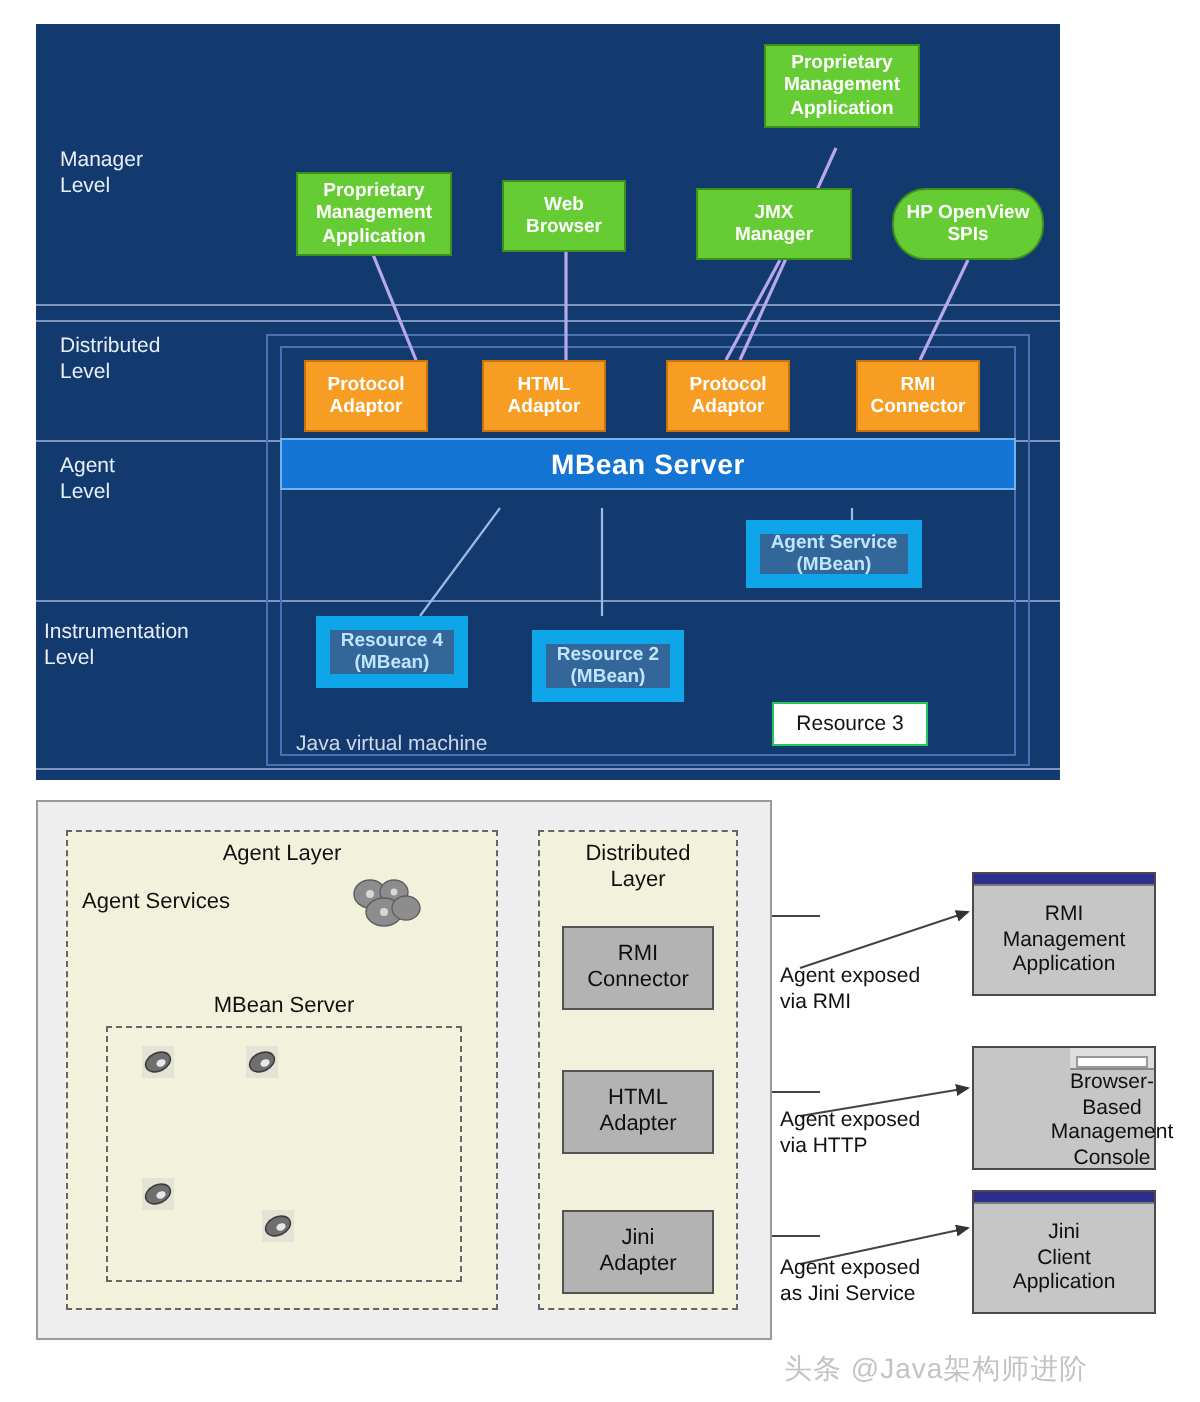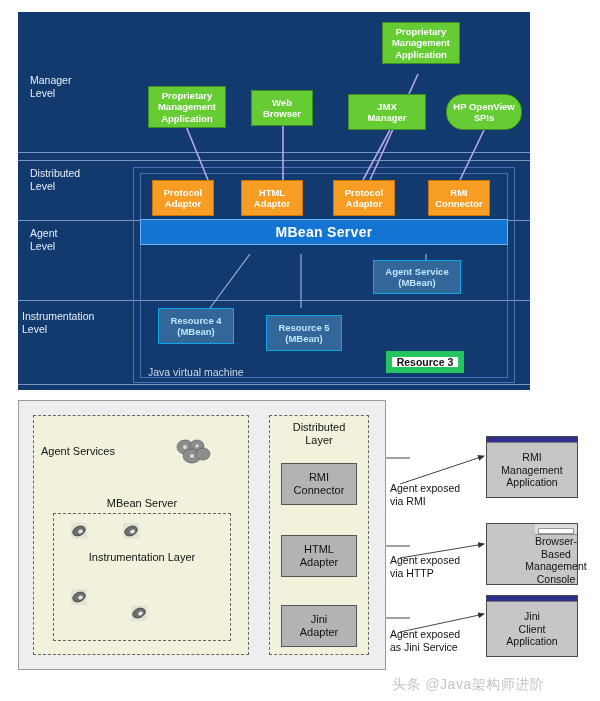--- a/index.html
+++ b/index.html
@@ -80,36 +80,36 @@
     border: 1px solid #72b2ee;
     color: #ffffff;
     font-size: 14px;
     font-weight: bold;
     display: flex; align-items: center; justify-content: center;
     letter-spacing: .3px;
   }
   .lbox {
     position: absolute;
     background: #336699;
-    border: 1px solid #0ea5e9;
+    border: 7px solid #0ea5e9;
     color: #bfe4ff;
     font-size: 9.5px;
     font-weight: bold;
     line-height: 11.5px;
     text-align: center;
     display: flex; align-items: center; justify-content: center;
     white-space: pre-line;
   }
   #resource3 {
     position: absolute;
     background: #ffffff;
-    border: 6px solid #22c55e;
+    border: 1px solid #22c55e;
     color: #111111;
     font-size: 10.5px;
-    font-weight: bold;
+    font-weight: normal;
     display: flex; align-items: center; justify-content: center;
   }
   #jvm-label {
     position: absolute;
     color: #cdd9ea;
     font-size: 10.5px;
   }
   #jmx-svg { position: absolute; left:0; top:0; width:512px; height:378px; }
 
   
@@ -298,21 +298,21 @@
     <div class="lbox" style="left:355px; top:248px; width:88px; height:34px;">
       <span>Agent Service
 (MBean)</span>
     </div>
 
     <div class="lbox" style="left:140px; top:296px; width:76px; height:36px;">
       <span>Resource 4
 (MBean)</span>
     </div>
     <div class="lbox" style="left:248px; top:303px; width:76px; height:36px;">
-      <span>Resource 5
+      <span>Resource 2
 (MBean)</span>
     </div>
 
     <div id="resource3" style="left:368px; top:339px; width:78px; height:22px;">
       <span>Resource 3</span>
     </div>
 
     <div id="jvm-label" style="left:130px; top:354px;">Java virtual machine</div>
   </div>
 
@@ -346,39 +346,39 @@
 
         <line x1="410" y1="62" x2="358" y2="62"></line>
         <line x1="410" y1="150" x2="358" y2="150"></line>
         <line x1="410" y1="222" x2="358" y2="222"></line>
       </g>
     </svg>
 
     <div id="gray-container">
 
       <div class="dash-box" style="left:14px; top:14px; width:216px; height:240px;"></div>
+      <div class="b-label" style="left:14px; top:20px; width:216px;">Agent Layer</div>
       <div class="b-label" style="left:22px; top:44px; width:120px; text-align:left;">Agent Services</div>
 
       <svg id="gears" style="left:152px; top:36px;" viewBox="0 0 42 30">
         <g fill="#8d8d8d" stroke="#5f5f5f" stroke-width=".7">
           <ellipse cx="14" cy="10" rx="8" ry="7"></ellipse>
           <ellipse cx="26" cy="9" rx="7" ry="6"></ellipse>
           <ellipse cx="21" cy="19" rx="9" ry="7"></ellipse>
           <ellipse cx="32" cy="17" rx="7" ry="6"></ellipse>
         </g>
         <g fill="#d8d8d8">
           <circle cx="14" cy="10" r="2"></circle>
           <circle cx="26" cy="9" r="1.7"></circle>
           <circle cx="21" cy="19" r="2"></circle>
         </g>
       </svg>
 
       <div class="dash-inner" style="left:34px; top:112px; width:178px; height:128px;"></div>
       <div class="b-label" style="left:34px; top:96px; width:178px;">MBean Server</div>
-      <div class="b-label" style="left:34px; top:150px; width:178px;">Instrumentation Layer</div>
 
       <svg class="bean-icon" style="left:52px;  top:122px;" viewBox="0 0 16 16">
         <ellipse cx="8" cy="8" rx="6.5" ry="4.5" fill="#6f6f6f" stroke="#3d3d3d" stroke-width=".8" transform="rotate(-25 8 8)"></ellipse>
         <ellipse cx="9.5" cy="8.5" rx="2.4" ry="1.8" fill="#e8e8e8" transform="rotate(-25 9.5 8.5)"></ellipse>
       </svg>
       <svg class="bean-icon" style="left:104px; top:122px;" viewBox="0 0 16 16">
         <ellipse cx="8" cy="8" rx="6.5" ry="4.5" fill="#6f6f6f" stroke="#3d3d3d" stroke-width=".8" transform="rotate(-25 8 8)"></ellipse>
         <ellipse cx="9.5" cy="8.5" rx="2.4" ry="1.8" fill="#e8e8e8" transform="rotate(-25 9.5 8.5)"></ellipse>
       </svg>
       <svg class="bean-icon" style="left:52px;  top:188px;" viewBox="0 0 16 16">

